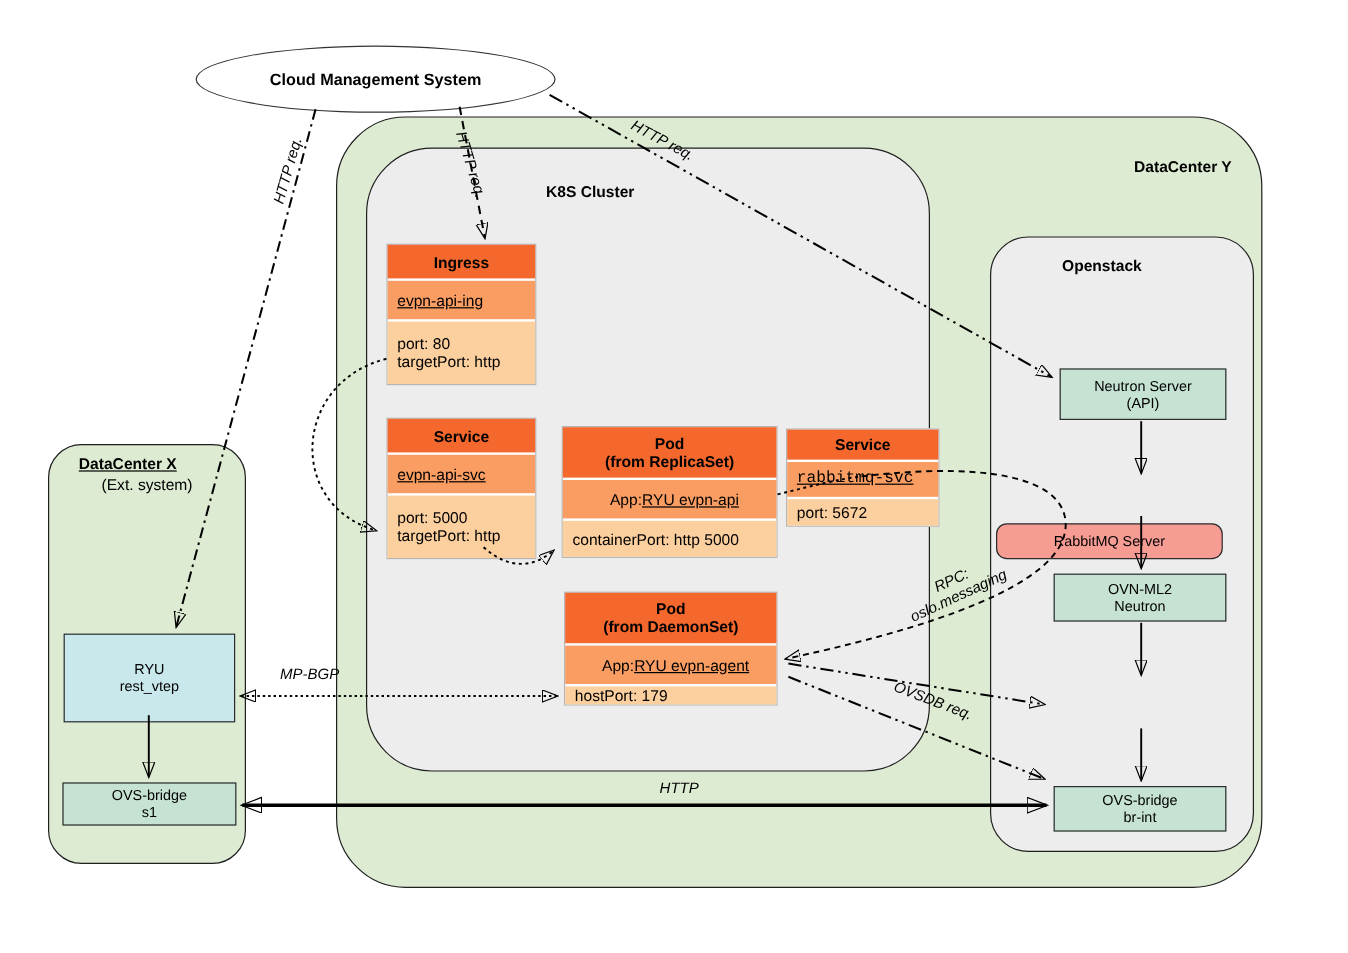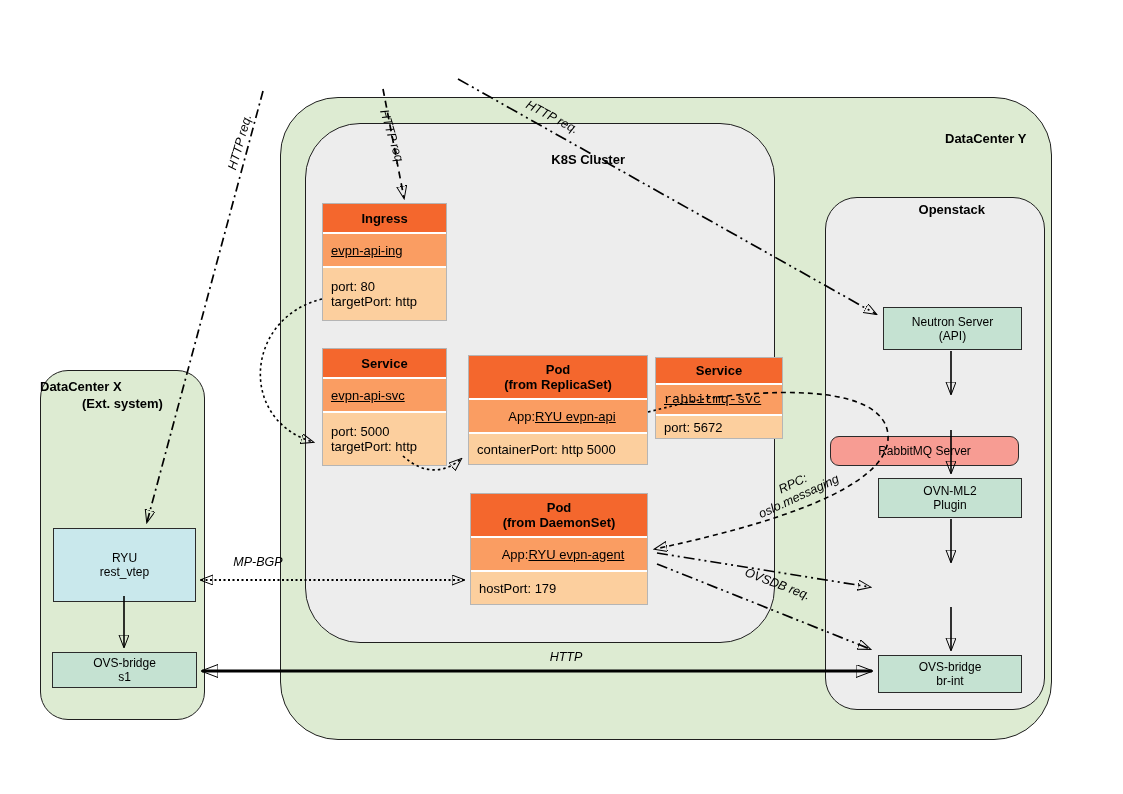--- a/index.html
+++ b/index.html
@@ -4,21 +4,21 @@
 <style>
   html,body{margin:0;padding:0;background:#fff;}
   #canvas{position:relative;width:1123px;height:794px;background:#fff;overflow:hidden;
           font-family:"Liberation Sans",sans-serif;color:#000;}
   .pre{white-space:pre-line;}
   
   .region{position:absolute;border:1.4px solid #1f1f1f;box-sizing:border-box;}
   .rg-green{background:var(--green);}
   .rg-gray{background:var(--gray);}
   .region-label{position:absolute;font-weight:bold;font-size:13px;}
-  .rl-sub{font-weight:bold;}
+  .rl-sub{font-weight:normal;}
   
   .ellipse{position:absolute;border:1.2px solid #333;border-radius:50%;background:#fff;
            display:flex;align-items:center;justify-content:center;font-weight:bold;font-size:13.5px;}
   
   .ntable{position:absolute;background:#fff;border:1px solid #b5b5b5;box-sizing:border-box;
           display:flex;flex-direction:column;gap:2px;font-size:13px;z-index:2;}
   .nrow{display:flex;flex-direction:column;justify-content:center;box-sizing:border-box;}
   .nhdr{background:var(--hdrOrange);font-weight:bold;text-align:center;}
   .nname{background:var(--midOrange);padding-left:8px;}
   .nname.rowflex{flex-direction:row;align-items:center;}
@@ -41,25 +41,28 @@
 <body>
 
 <div id="canvas">
 
   <div class="region rg-green" style="left:280px;top:97px;width:772px;height:643px;border-radius:58px;"></div>
   <div class="region rg-gray" style="left:305px;top:123px;width:470px;height:520px;border-radius:55px;"></div>
   <div class="region rg-gray" style="left:825px;top:197px;width:220px;height:513px;border-radius:32px;"></div>
   <div class="region rg-green" style="left:40px;top:370px;width:165px;height:350px;border-radius:28px;"></div>
 
   <div class="region-label" style="left:945px;top:131px;width:105px;">DataCenter Y</div>
-  <div class="region-label" style="left:455px;top:152px;width:170px;text-align:right;">K8S Cluster</div>
-  <div class="region-label" style="left:885px;top:202px;width:100px;text-align:right;">Openstack</div>
-  <div class="region-label" style="left:40px;top:379px;width:165px;">DataCenter X</div>
+  <div class="region-label" style="left:455px;top:152px;width:170px;text-align:left;">K8S Cluster</div>
+  <div class="region-label" style="left:885px;top:214px;width:100px;text-align:left;">Openstack</div>
+  <div class="region-label" style="left:24px;top:379px;width:165px;text-align:center;text-decoration:underline;">DataCenter X</div>
   <div class="region-label rl-sub" style="left:40px;top:396px;width:165px;text-align:center;font-size:13px;">(Ext. system)</div>
 
+  <div class="ellipse" style="left:163px;top:38px;width:298px;height:54px;">
+    <span>Cloud Management System</span>
+  </div>
 
   <div class="ntable" style="left:322px;top:203px;width:125px;">
     <div class="nrow nhdr" style="height:28px;">Ingress</div>
     <div class="nrow nname" style="height:32px;">
         <span class="u">evpn-api-ing</span>
       </div>
     <div class="nrow nports" style="height:52px;">
       <div>port: 80</div>
       <div>targetPort: http</div>
     </div>
@@ -102,30 +105,30 @@
 
   <div class="ntable" style="left:470px;top:493px;width:178px;">
     <div class="nrow nhdr" style="height:42px;">
       <div>Pod</div>
       <div>(from DaemonSet)</div>
     </div>
     <div class="nrow nname rowflex" style="height:32px;">
       <span>App: </span>
         <span class="u">RYU evpn-agent</span>
     </div>
-    <div class="nrow nports" style="height:32px;">
+    <div class="nrow nports" style="height:15px;">
       <div>hostPort: 179</div>
     </div>
   </div>
 
   <div class="sbox teal pre" style="left:883px;top:307px;width:139px;height:43px;">Neutron Server
 (API)</div>
   <div class="sbox pink" style="left:830px;top:399px;width:189px;height:30px;margin-top:37px;">RabbitMQ Server</div>
   <div class="sbox teal pre" style="left:878px;top:478px;width:144px;height:40px;">OVN-ML2
-Plugin</div>
+Neutron</div>
   <div class="sbox teal pre" style="left:878px;top:655px;width:144px;height:38px;">OVS-bridge
 br-int</div>
 
   <div class="sbox cyan pre" style="left:53px;top:528px;width:143px;height:74px;">RYU
 rest_vtep</div>
   <div class="sbox teal pre" style="left:52px;top:652px;width:145px;height:36px;">OVS-bridge
 s1</div>
 
   <svg id="edges" width="1123" height="794" viewBox="0 0 1123 794">
     <defs>

